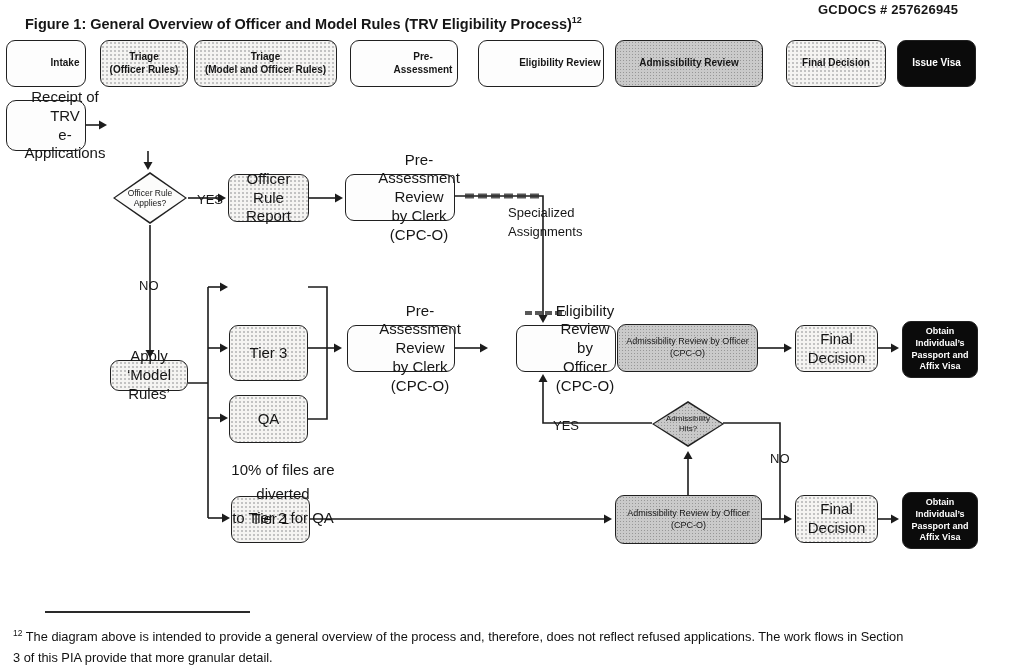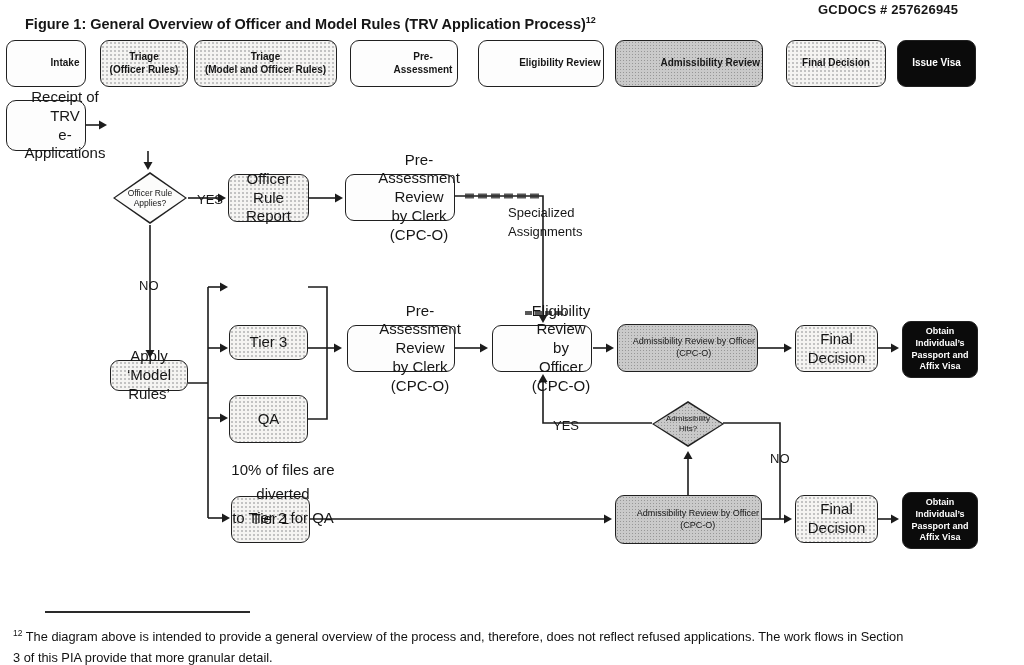--- a/index.html
+++ b/index.html
@@ -13,21 +13,21 @@
         display:flex;align-items:center;justify-content:center;text-align:center;
         font-size:15px;line-height:1.25;padding:2px;}
   .lbl{white-space:pre-line;}
   .phase{font-weight:700;font-size:10px;}
   .white{background:#fdfdfd;padding-left:40px;}
   .light{background-color:#f5f4f2;
          background-image:radial-gradient(#bfbfbf 0.7px, rgba(0,0,0,0) 0.8px);
          background-size:4px 4px;}
   .gray{background-color:#cacaca;
         background-image:radial-gradient(#979797 0.9px, rgba(0,0,0,0) 1px);
-        background-size:3px 3px;justify-content:flex-end;}
+        background-size:3px 3px;}
   .black{background:#0b0b0b;color:#fff;font-weight:600;}
   .sm{font-size:9px;line-height:1.3;}
   .obtain{font-size:9px;line-height:1.3;}
   .diamond{position:absolute;}
   .d-border{position:absolute;inset:0;background:#202020;
             clip-path:polygon(50% 0,100% 50%,50% 100%,0 50%);}
   .d-fill{position:absolute;inset:2px;
           clip-path:polygon(50% 0,100% 50%,50% 100%,0 50%);}
   .d-fill.white{background:#fcfcfb;}
   .d-fill.gray{background-color:#c9c9c9;
@@ -42,21 +42,21 @@
   .footnote{position:absolute;left:13px;top:627px;width:948px;font-size:12.8px;line-height:1.62;color:#111;}
   .footnote sup{font-size:8.5px;}
 </style>
 </head>
 <body>
 
 <div class="page">
 
   <div class="doc-number">GCDOCS # 257626945</div>
 
-  <h1 class="fig-title"><span>Figure 1:  General Overview of Officer and Model Rules (TRV Application Process)</span><sup>12</sup></h1>
+  <h1 class="fig-title"><span>Figure 1:  General Overview of Officer and Model Rules (TRV Eligibility Process)</span><sup>12</sup></h1>
 
   <svg class="wires" width="1024" height="665" viewBox="0 0 1024 665">
     <g stroke="#1c1c1c" stroke-width="1.6" fill="none">
       <path d="M86 125 H100"></path>
       <path d="M148 151 V163"></path>
       <path d="M188 198 H219"></path>
       <path d="M309 198 H336"></path>
       <path d="M455 196 H543 V316"></path>
       <path d="M150 225 V351"></path>
       <path d="M188 383 H208 M208 287 V518"></path>
@@ -142,34 +142,34 @@
 Report</span>
     </div>
   <div class="node white" style="left:345px;top:174px;width:110px;height:47px">
       <span class="lbl">Pre-Assessment Review
 by Clerk (CPC-O)</span>
     </div>
   <div class="node light" style="left:110px;top:360px;width:78px;height:31px">
       <span class="lbl">Apply ‘Model
 Rules’</span>
     </div>
-  <div class="node light" style="left:229px;top:325px;width:79px;height:35px">
+  <div class="node light" style="left:229px;top:325px;width:79px;height:56px">
       <span class="lbl">Tier 3</span>
     </div>
   <div class="node light" style="left:229px;top:395px;width:79px;height:48px">
       <span class="lbl">QA</span>
     </div>
   <div class="node light" style="left:231px;top:496px;width:79px;height:47px">
       <span class="lbl">Tier 1</span>
     </div>
   <div class="node white" style="left:347px;top:325px;width:108px;height:47px">
       <span class="lbl">Pre-Assessment Review
 by Clerk (CPC-O)</span>
     </div>
-  <div class="node white" style="left:492px;top:325px;width:100px;height:47px">
+  <div class="node white" style="left:516px;top:325px;width:100px;height:47px">
       <span class="lbl">Eligibility Review by
 Officer (CPC-O)</span>
     </div>
   <div class="node gray sm" style="left:617px;top:324px;width:141px;height:48px">
       <span class="lbl">Admissibility Review by Officer
 (CPC-O)</span>
     </div>
   <div class="node light" style="left:795px;top:325px;width:83px;height:47px">
       <span class="lbl">Final Decision</span>
     </div>

